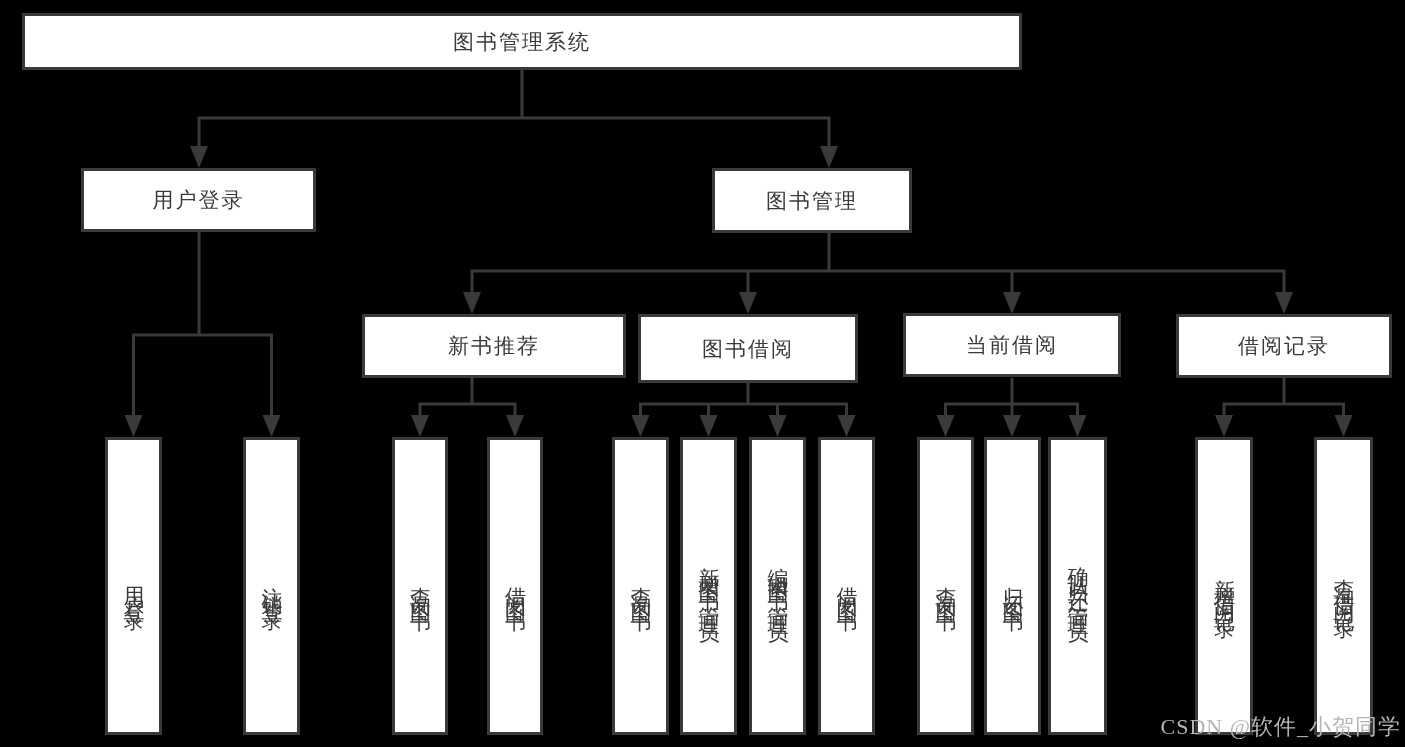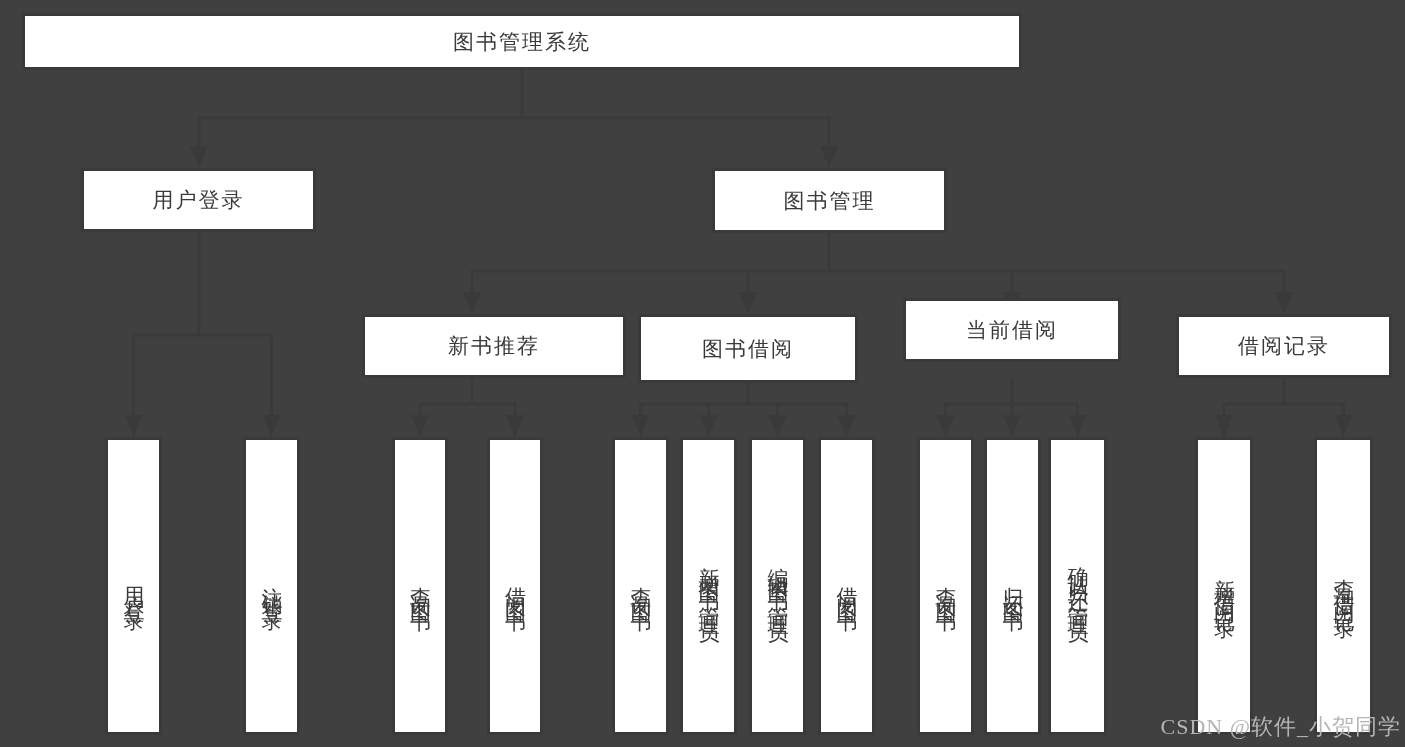--- a/index.html
+++ b/index.html
@@ -1,18 +1,18 @@
 <!DOCTYPE html>
 <html><head>
 <meta charset="utf-8">
 <style>
   html,body { margin:0; padding:0; background:#ffffff; }
   #canvas {
     position:relative; width:1405px; height:747px;
-    background:#404040; overflow:hidden;
+    background:#000000; overflow:hidden;
     font-family:"DejaVu Sans","Liberation Sans",sans-serif;
   }
   #connectors { position:absolute; left:0; top:0; width:1405px; height:747px; }
   #connectors path { stroke:#3a3a3a; stroke-width:3; fill:none; }
   #connectors polygon { fill:#3a3a3a; stroke:none; }
   .box {
     position:absolute; box-sizing:border-box;
     border:3px solid #3a3a3a; background:#ffffff;
     display:flex; align-items:center; justify-content:center;
   }
@@ -84,31 +84,31 @@
     </g>
   </svg>
 
   <div class="box" style="left:22px;top:13px;width:1000px;height:57px">
     <span class="lbl">图书管理系统</span>
   </div>
 
   <div class="box" style="left:81px;top:168px;width:235px;height:64px">
     <span class="lbl">用户登录</span>
   </div>
-  <div class="box" style="left:712px;top:168px;width:235px;height:65px">
+  <div class="box" style="left:712px;top:168px;width:200px;height:65px">
     <span class="lbl">图书管理</span>
   </div>
 
   <div class="box" style="left:362px;top:314px;width:264px;height:64px">
     <span class="lbl">新书推荐</span>
   </div>
   <div class="box" style="left:638px;top:314px;width:220px;height:69px">
     <span class="lbl">图书借阅</span>
   </div>
-  <div class="box" style="left:903px;top:298px;width:218px;height:64px">
+  <div class="box" style="left:903px;top:313px;width:218px;height:64px">
     <span class="lbl">当前借阅</span>
   </div>
   <div class="box" style="left:1176px;top:314px;width:216px;height:64px">
     <span class="lbl">借阅记录</span>
   </div>
 
   <div class="box" style="left:105px;top:437px;width:57px;height:298px">
     <span class="vlbl">用户登录</span>
   </div>
   <div class="box" style="left:243px;top:437px;width:57px;height:298px">

